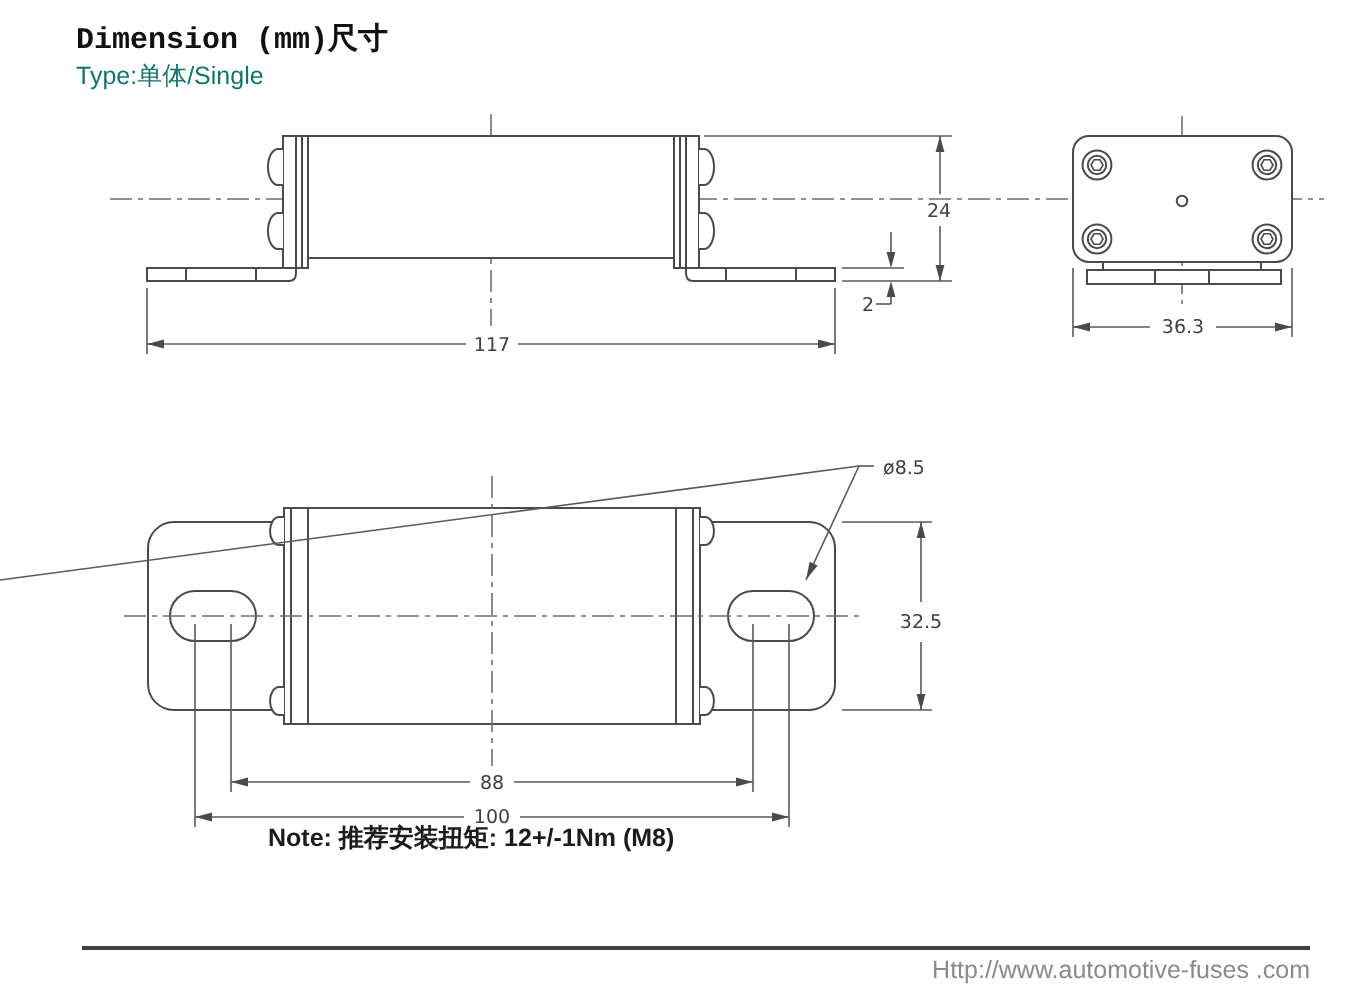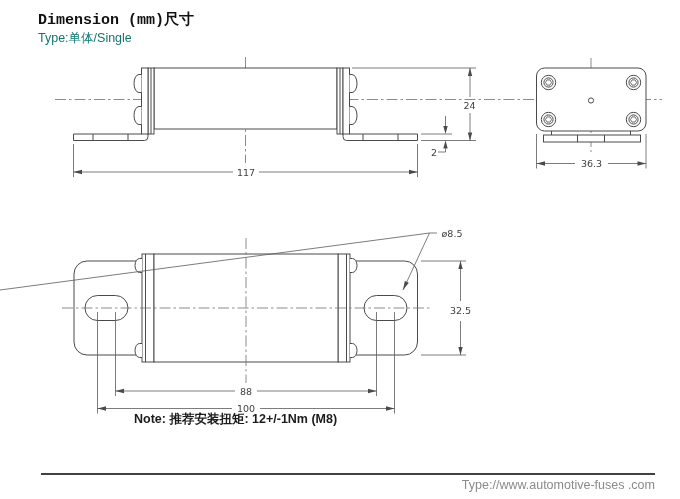--- a/index.html
+++ b/index.html
@@ -181,15 +181,15 @@
         <polygon class="ar" points="97.5,408.5 106,406.3 106,410.7"></polygon>
         <polygon class="ar" points="394.5,408.5 386,406.3 386,410.7"></polygon>
         <text class="dt" x="246" y="411.5">100</text>
       </g>
     </g>
   </svg>
 
   <div class="note">Note: 推荐安装扭矩: 12+/-1Nm (M8)</div>
 
   <div class="footer-rule"></div>
-  <div class="footer-url">Type://www.automotive-fuses .com</div>
+  <div class="footer-url">Http://www.automotive-fuses .com</div>
 
 </div>
 
 </body></html>

